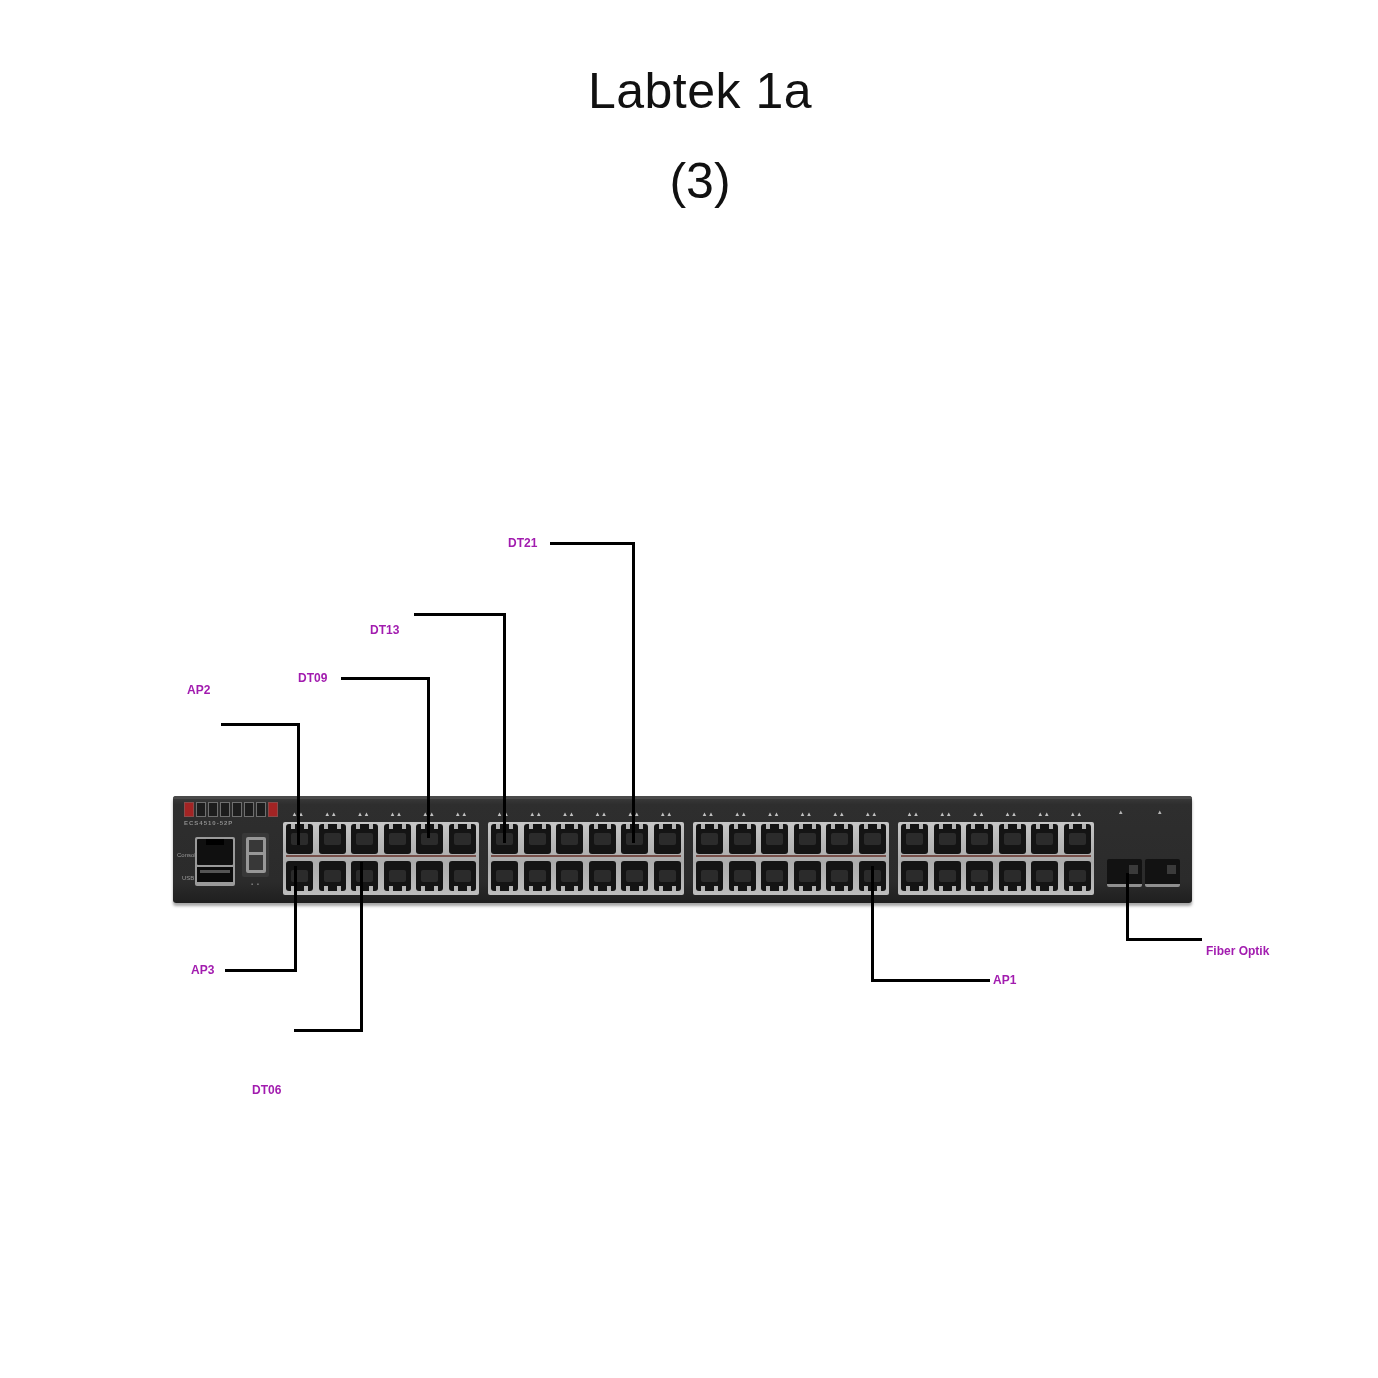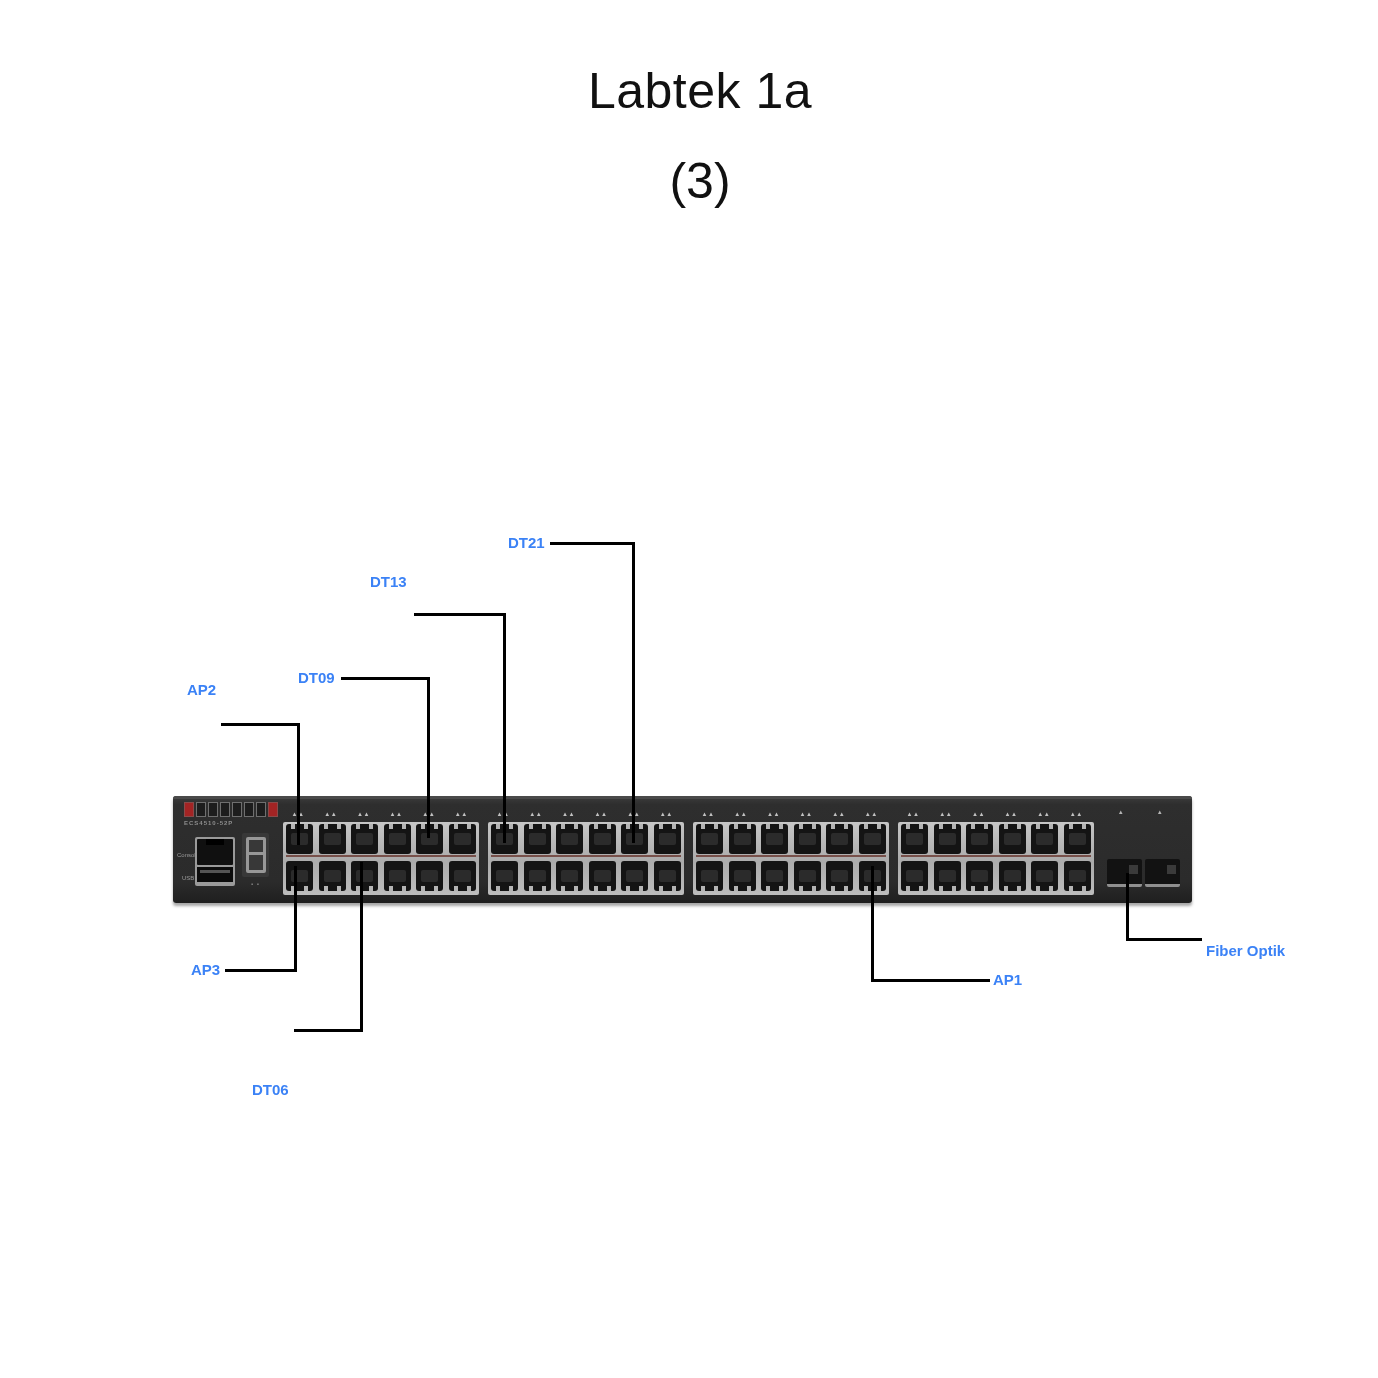--- a/index.html
+++ b/index.html
@@ -54,21 +54,21 @@
                background:#b4b4b4;box-shadow:13px 0 0 #b4b4b4;}
   .redline{position:absolute;left:3px;right:3px;top:33px;height:2px;background:#6e4038;opacity:.85;}
 
   
   .sfp{position:absolute;top:63px;width:35px;height:28px;background:#121212;
        border-radius:2px;border-bottom:3px solid #8f8f8f;box-sizing:border-box;position:absolute;}
   .sfp::after{content:"";position:absolute;right:4px;top:6px;width:9px;height:9px;background:#3a3a3a;}
   .sfp-mark{position:absolute;top:12px;font-size:7px;color:#b5b5b5;}
 
   
-  .ann-label{position:absolute;font-size:15px;font-weight:bold;color:#3b82f6;line-height:20px;
+  .ann-label{position:absolute;font-size:12px;font-weight:bold;color:#a21caf;line-height:20px;
              white-space:nowrap;}
   .ann-line{position:absolute;background:#000;}
 </style>
 </head>
 <body>
 
 <div class="page">
 
   <div class="title">Labtek 1a</div>
   <div class="subtitle">(3)</div>
@@ -214,21 +214,21 @@
     <div class="sfp-mark" style="left:946px;">▴</div>
     <div class="sfp-mark" style="left:985px;">▴</div>
     <div class="sfp" style="left:934px;"></div>
     <div class="sfp" style="left:972px;"></div>
   </div>
 
   <div class="ann-label" style="left:508px;top:533px;">DT21</div>
   <div class="ann-line" style="left:550px;top:542px;width:85px;height:3px;"></div>
   <div class="ann-line" style="left:632px;top:542px;width:3px;height:301px;"></div>
 
-  <div class="ann-label" style="left:370px;top:572px;">DT13</div>
+  <div class="ann-label" style="left:370px;top:620px;">DT13</div>
   <div class="ann-line" style="left:414px;top:613px;width:92px;height:3px;"></div>
   <div class="ann-line" style="left:503px;top:613px;width:3px;height:230px;"></div>
 
   <div class="ann-label" style="left:298px;top:668px;">DT09</div>
   <div class="ann-line" style="left:341px;top:677px;width:89px;height:3px;"></div>
   <div class="ann-line" style="left:427px;top:677px;width:3px;height:161px;"></div>
 
   <div class="ann-label" style="left:187px;top:680px;">AP2</div>
   <div class="ann-line" style="left:221px;top:723px;width:79px;height:3px;"></div>
   <div class="ann-line" style="left:297px;top:723px;width:3px;height:122px;"></div>

